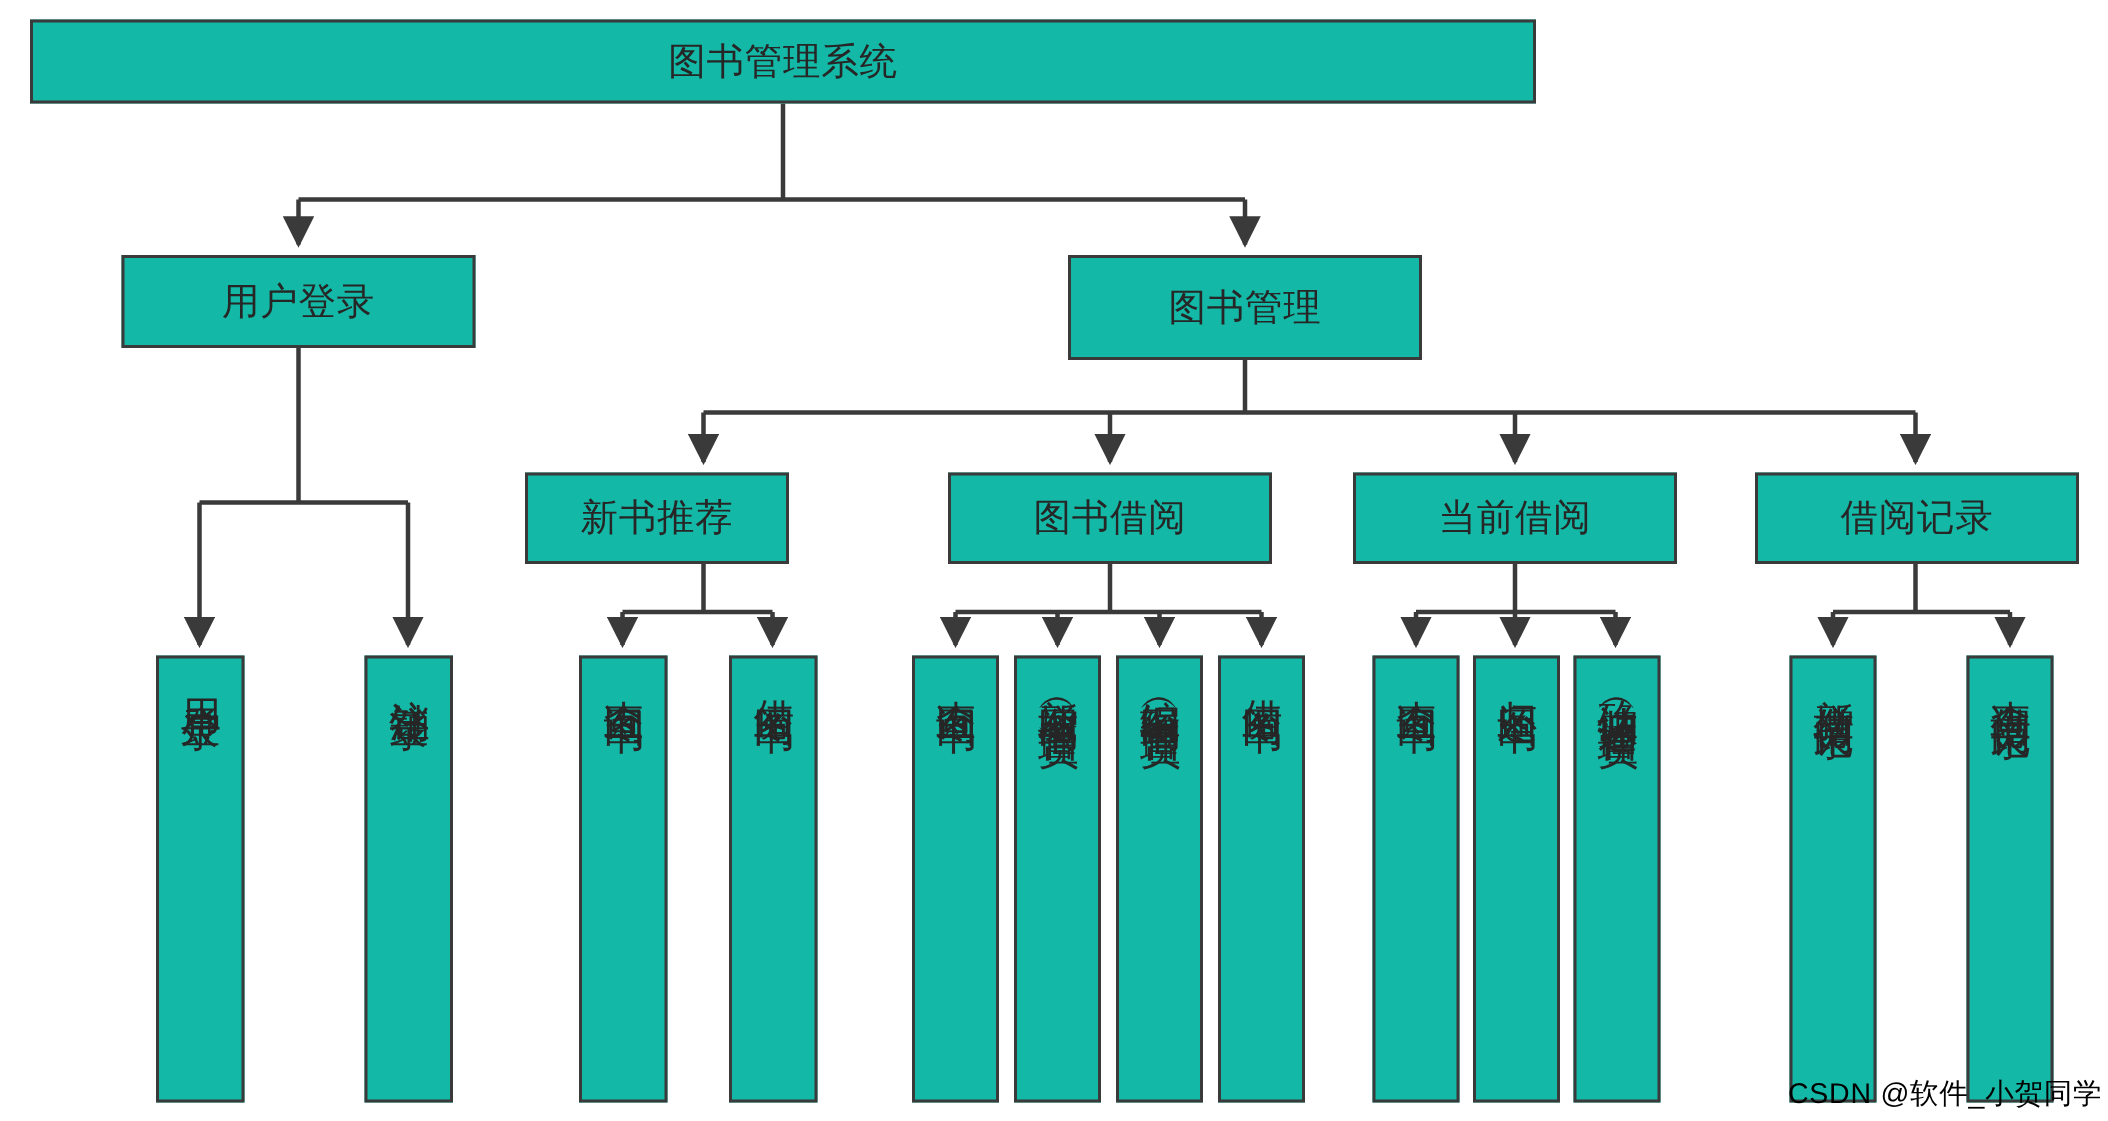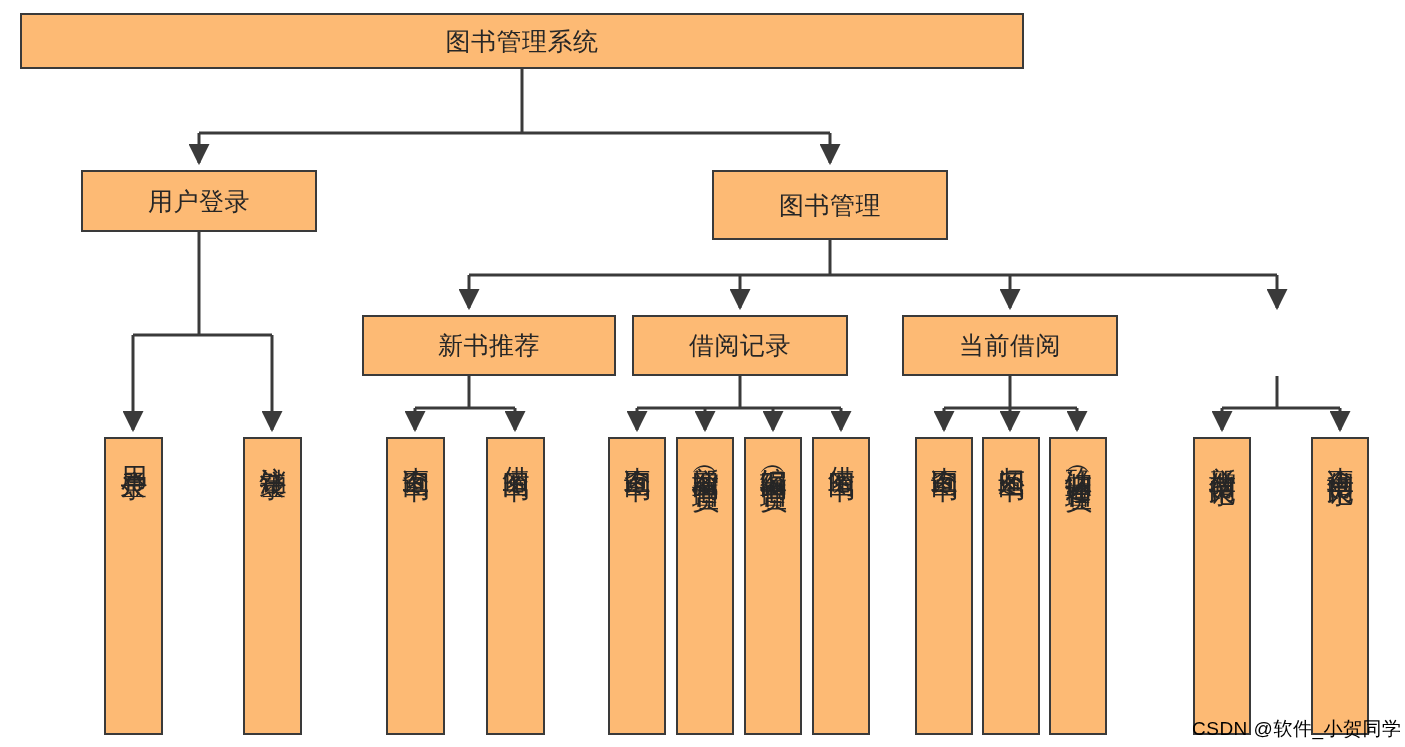--- a/index.html
+++ b/index.html
@@ -22,21 +22,21 @@
     position: absolute;
     left: 0;
     top: 0;
     width: 1405px;
     height: 747px;
     pointer-events: none;
   }
   .node {
     position: absolute;
     box-sizing: border-box;
-    background: #fdba74;
+    background: #14b8a6;
     border: 2px solid #3a3a3a;
     display: flex;
     align-items: center;
     justify-content: center;
     color: #262626;
   }
   .node .label {
     display: block;
     text-align: center;
     line-height: 1.06;
@@ -127,28 +127,31 @@
     <span class="label">图书管理系统</span>
   </div>
 
   <div class="node horizontal" style="left:81px; top:170px; width:236px; height:62px;">
     <span class="label">用户登录</span>
   </div>
   <div class="node horizontal" style="left:712px; top:170px; width:236px; height:70px;">
     <span class="label">图书管理</span>
   </div>
 
-  <div class="node horizontal" style="left:362px; top:315px; width:254px; height:61px;">
+  <div class="node horizontal" style="left:350px; top:315px; width:176px; height:61px;">
     <span class="label">新书推荐</span>
   </div>
   <div class="node horizontal" style="left:632px; top:315px; width:216px; height:61px;">
-    <span class="label">借阅记录</span>
+    <span class="label">图书借阅</span>
   </div>
   <div class="node horizontal" style="left:902px; top:315px; width:216px; height:61px;">
     <span class="label">当前借阅</span>
+  </div>
+  <div class="node horizontal" style="left:1170px; top:315px; width:216px; height:61px;">
+    <span class="label">借阅记录</span>
   </div>
 
   <div class="node vertical" style="left:104px; top:437px; width:59px; height:298px;">
     <span class="label">用户登录</span>
   </div>
   <div class="node vertical" style="left:243px; top:437px; width:59px; height:298px;">
     <span class="label">注销登录</span>
   </div>
 
   <div class="node vertical" style="left:386px; top:437px; width:59px; height:298px;">

